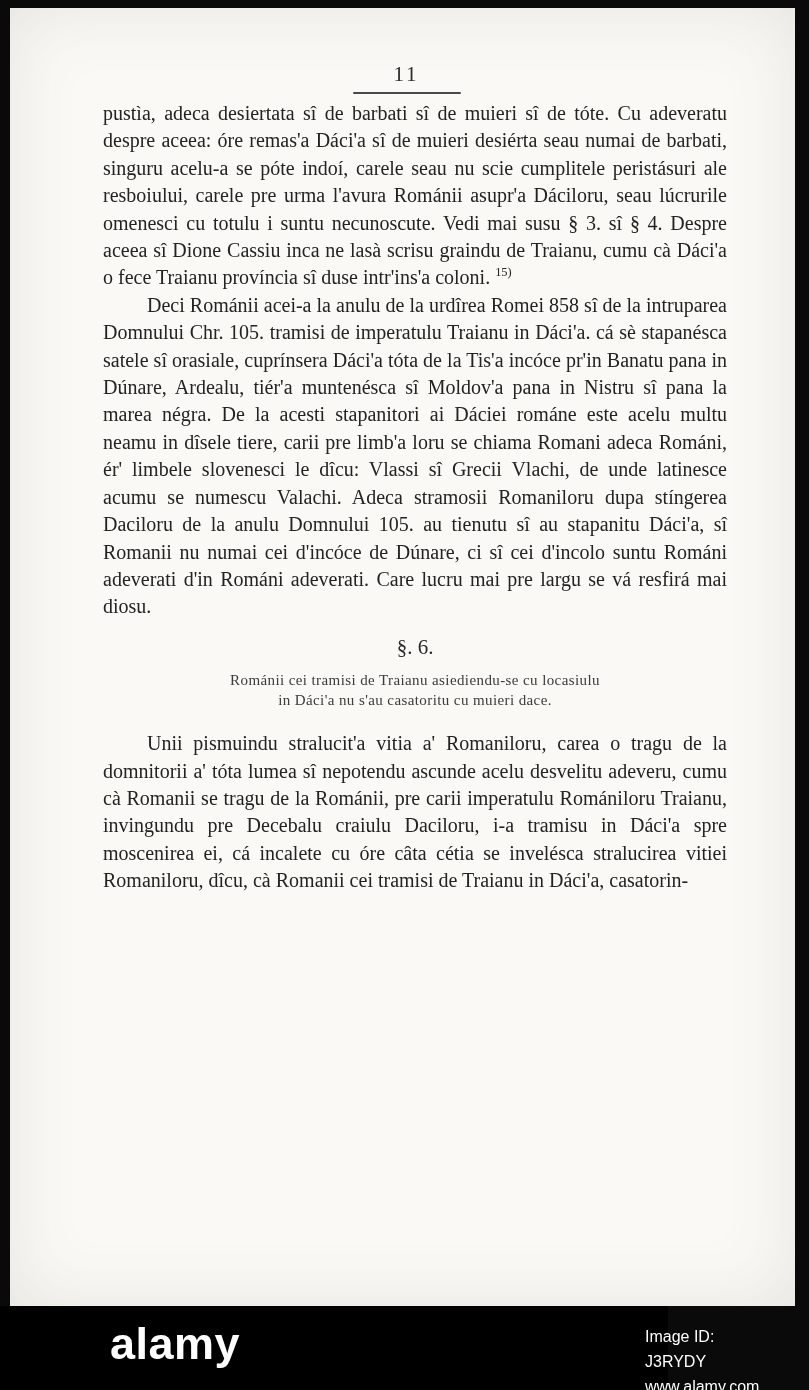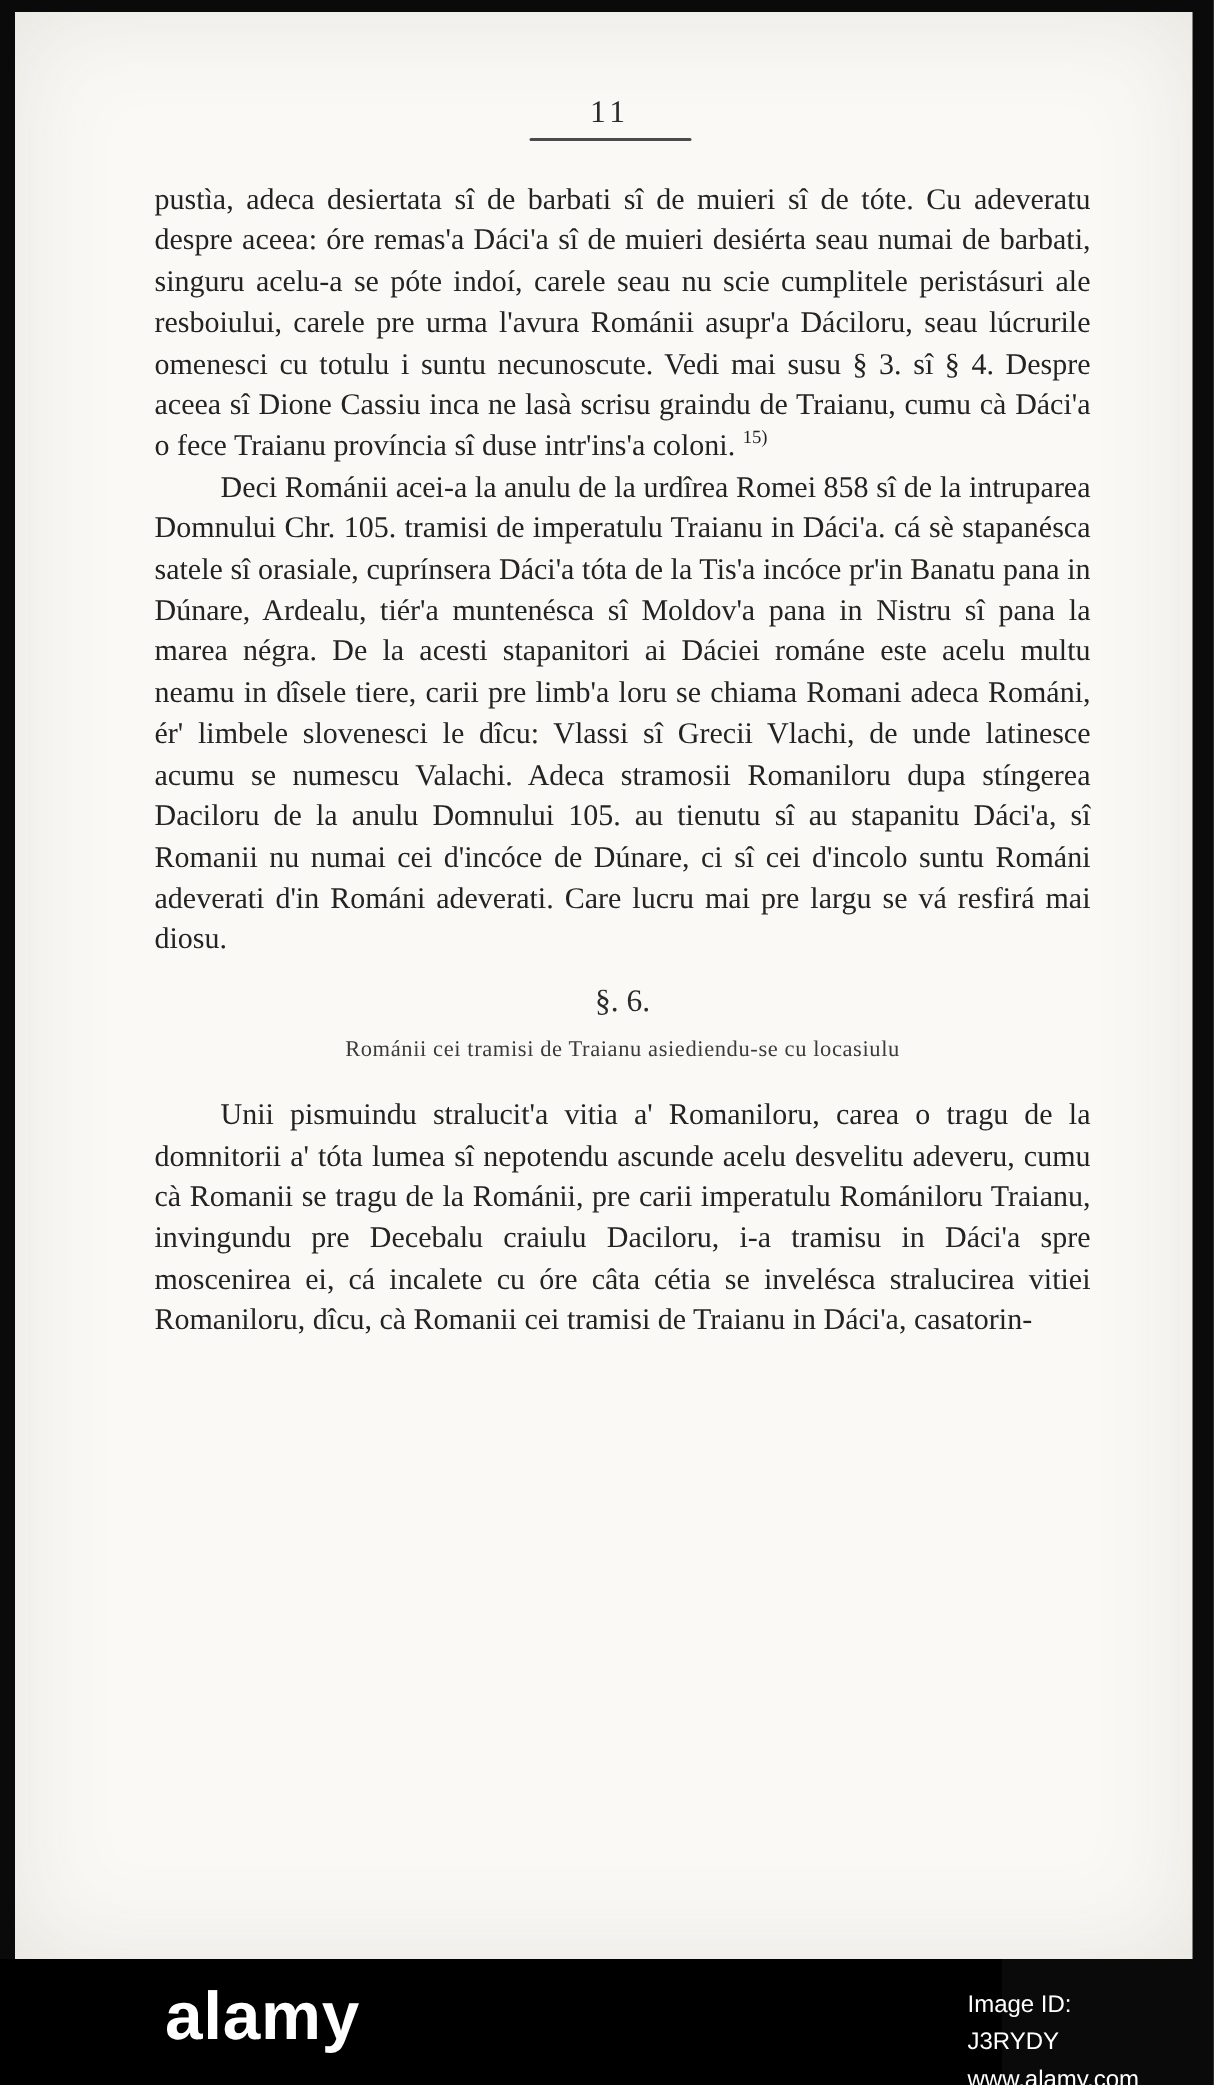--- a/index.html
+++ b/index.html
@@ -10,21 +10,21 @@
   }
   .page {
     position: absolute; left: 10px; top: 8px; width: 785px; height: 1298px;
     background: #faf9f5;
     box-shadow: inset 0 0 70px rgba(90,85,70,0.12);
   }
   .page-number-wrap { position: absolute; top: 54px; left: 4px; width: 100%; text-align: center; color: #2b2b2b; }
   .page-number { font-size: 21px; letter-spacing: 3px; display: inline-block; }
   .page-rule { width: 108px; height: 2px; background: #4a4a4a; margin: 5px auto 0; border-radius: 1px; }
   .text-block {
-    position: absolute; left: 93px; top: 112px; width: 624px;
+    position: absolute; left: 93px; top: 92px; width: 624px;
     color: #232323; font-size: 20px; line-height: 27.4px; text-align: justify;
   }
   .para { margin: 0; }
   .para.indent { text-indent: 44px; }
   .it { }
   sup { font-size: 0.62em; line-height: 0; }
   .section-heading { text-align: center; font-size: 21px; margin: 13px 0 9px; color: #2b2b2b; }
   .subheading {
     text-align: center; font-size: 15px; line-height: 20px;
     margin: 0 0 20px; letter-spacing: 0.4px; color: #3b3b3b;
@@ -50,20 +50,21 @@
     <div class="text-block">
       <div>
           <p class="para"><span>pustìa, adeca desiertata sî de barbati sî de muieri sî de tóte. Cu adeveratu despre aceea: óre remas'a Dáci'a sî de muieri desiérta seau numai de barbati, singuru acelu-a se póte indoí, carele seau nu scie cumplitele peristásuri ale resboiului, carele pre urma l'avura Románii asupr'a Dáciloru, seau lúcrurile omenesci cu totulu i suntu necunoscute. Vedi mai susu § 3. sî § 4. Despre aceea sî Dione Cassiu inca ne lasà scrisu graindu de Traianu, cumu cà Dáci'a o fece Traianu província sî duse intr'ins'a coloni. </span><sup>15)</sup></p>
           <p class="para indent"><span>Deci Románii acei-a la anulu de la urdîrea Romei 858 sî de la intruparea Domnului Chr. 105. tramisi de imperatulu Traianu in Dáci'a. cá sè stapanésca satele sî orasiale, cuprínsera Dáci'a tóta de la Tis'a incóce pr'in Banatu pana in Dúnare, Ardealu, tiér'a muntenésca sî Moldov'a pana in Nistru sî pana la marea négra. De la acesti stapanitori ai Dáciei románe este acelu multu neamu in dîsele tiere, carii pre limb'a loru se chiama </span><span class="it">Romani</span><span> adeca </span><span class="it">Románi</span><span>, ér' limbele slovenesci le dîcu: </span><span class="it">Vlassi</span><span> sî Grecii </span><span class="it">Vlachi</span><span>, de unde latinesce acumu se numescu </span><span class="it">Valachi</span><span>. Adeca </span><span class="it">stramosii Romaniloru dupa stíngerea Daciloru de la anulu Domnului 105. au tienutu sî au stapanitu Dáci'a, sî Romanii nu numai cei d'incóce de Dúnare, ci sî cei d'incolo suntu Románi adeverati d'in Románi adeverati.</span><span> Care lucru mai pre largu se vá resfirá mai diosu.</span></p>
         </div>
 
       <div class="section-heading">§. 6.</div>
 
       <div class="subheading">
         <div>Románii cei tramisi de Traianu asiediendu-se cu locasiulu</div>
+        <div>in Dáci'a nu s'au casatoritu cu muieri dace.</div>
       </div>
 
       <div>
           <p class="para indent"><span>Unii pismuindu stralucit'a vitia a' Romaniloru, carea o tragu de la domnitorii a' tóta lumea sî nepotendu ascunde acelu desvelitu adeveru, cumu cà Romanii se tragu de la Románii, pre carii imperatulu Romániloru Traianu, invingundu pre Decebalu craiulu Daciloru, i-a tramisu in Dáci'a spre moscenirea ei, cá incalete cu óre câta cétia se invelésca stralucirea vitiei Romaniloru, dîcu, cà Romanii cei tramisi de Traianu in Dáci'a, casatorin-</span></p>
         </div>
     </div>
 
   </div>
 
   <div class="alamy-bar">

